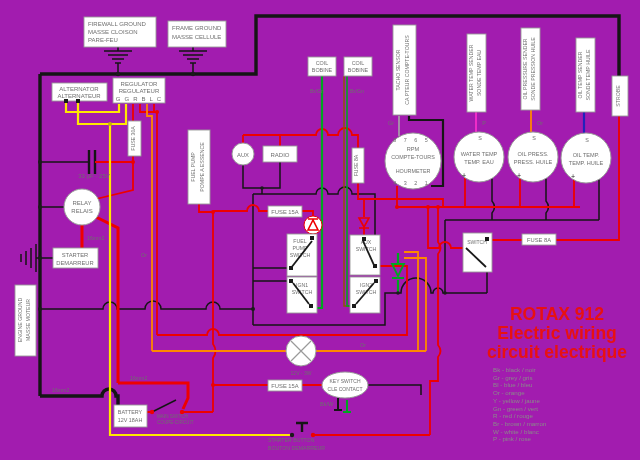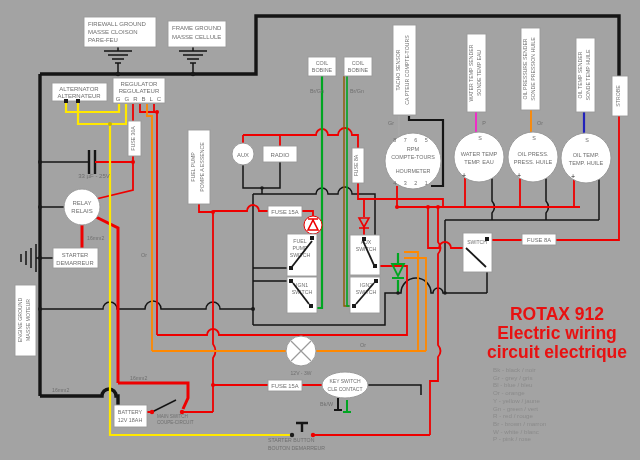--- a/index.html
+++ b/index.html
@@ -1,16 +1,16 @@
 <!DOCTYPE html>
 <html style="--red: #ee0000; --yellow: #ffe800; --orange: #ff8800; --green: #00a521; --brown: #8b5a00; --pink: #f02cc8; --blue: #2222bb; --grey_wire: #a8a8a8; --black: #151515; --title_red: #e81111;"><head>
 <meta charset="utf-8">
 <style>
   html,body{margin:0;padding:0;background:#fff;}
-  .stage{width:640px;height:460px;position:relative;background:#a3a3a3;overflow:hidden;}
+  .stage{width:640px;height:460px;position:relative;background:#a21caf;overflow:hidden;}
   svg{display:block;font-family:"Liberation Sans", sans-serif;}
   .box{fill:#ffffff;stroke:#9a9a9a;stroke-width:0.9;}
   .bt{fill:#6f6f6f;}
   .wk{stroke:var(--black,#111);stroke-width:1.5;fill:none;}
   .wkT{stroke:var(--black,#111);stroke-width:3.4;fill:none;}
   .wr{stroke:var(--red,#f00);stroke-width:1.8;fill:none;}
   .wrT{stroke:var(--red,#f00);stroke-width:3;fill:none;}
   .wy{stroke:var(--yellow,#fe0);stroke-width:2.2;fill:none;}
   .wo{stroke:var(--orange,#f80);stroke-width:1.8;fill:none;}
   .wg{stroke:var(--green,#0a2);stroke-width:2.2;fill:none;}

